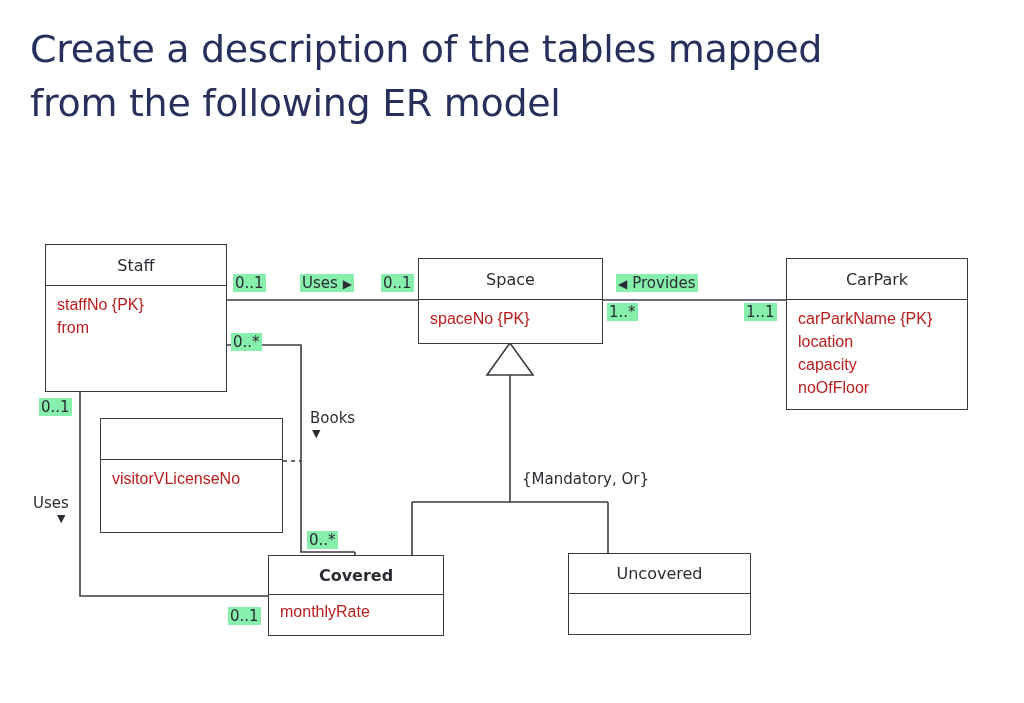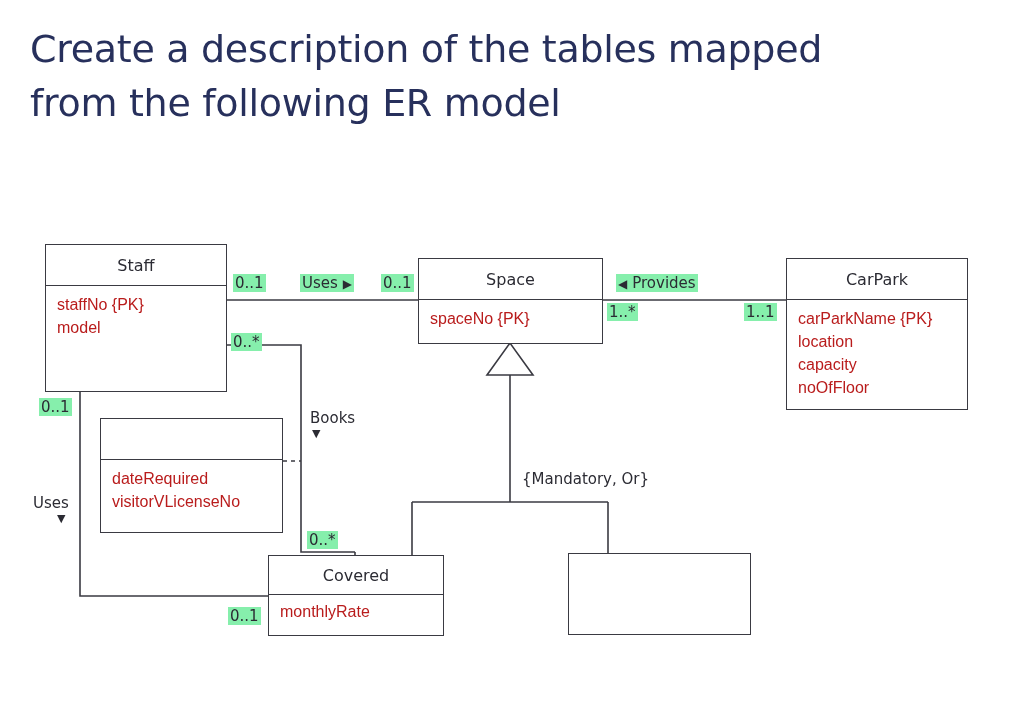--- a/index.html
+++ b/index.html
@@ -87,21 +87,21 @@
 
   #box-carpark    { left: 786px; top: 258px; width: 182px; height: 152px; }
   #box-carpark .uml-title { height: 41px; }
   #box-carpark .uml-attrs { height: 109px; }
 
   #box-books      { left: 100px; top: 418px; width: 183px; height: 115px; }
   #box-books  .uml-title { height: 41px; }
   #box-books  .uml-attrs { height: 72px; }
 
   #box-covered    { left: 268px; top: 555px; width: 176px; height: 81px; }
-  #box-covered .uml-title { height: 39px; }
+  #box-covered .uml-title { height: 39px; font-weight: bold; }
   #box-covered .uml-attrs { height: 40px; padding-top: 5px; }
 
   #box-uncovered  { left: 568px; top: 553px; width: 183px; height: 82px; }
   #box-uncovered .uml-title { height: 40px; }
   #box-uncovered .uml-attrs { height: 40px; }
 
   
   .dlabel {
     position: absolute;
     color: #2b2b33;
@@ -145,21 +145,21 @@
         <line x1="608" y1="502" x2="608" y2="553"></line>
 
         <polygon points="510,343 487,375 533,375" fill="#ffffff"></polygon>
       </g>
     </svg>
 
     <div class="uml-box" id="box-staff">
       <div class="uml-title">Staff</div>
       <div class="uml-attrs">
         <div>staffNo {PK}</div>
-        <div>model</div>
+        <div>from</div>
       </div>
     </div>
 
     <div class="uml-box" id="box-carpark">
       <div class="uml-title">CarPark</div>
       <div class="uml-attrs">
         <div>carParkName {PK}</div>
         <div>location</div>
         <div>capacity</div>
         <div>noOfFloor</div>
@@ -169,33 +169,33 @@
     <div class="uml-box" id="box-space">
       <div class="uml-title">Space</div>
       <div class="uml-attrs">
         <div>spaceNo {PK}</div>
       </div>
     </div>
 
     <div class="uml-box" id="box-books">
       <div class="uml-title"></div>
       <div class="uml-attrs">
-        <div>dateRequired</div>
         <div>visitorVLicenseNo</div>
       </div>
     </div>
 
     <div class="uml-box" id="box-covered">
       <div class="uml-title">Covered</div>
       <div class="uml-attrs">
         <div>monthlyRate</div>
       </div>
     </div>
 
     <div class="uml-box" id="box-uncovered">
+      <div class="uml-title">Uncovered</div>
       <div class="uml-attrs"></div>
     </div>
 
     <div class="dlabel" style="left:233px; top:274px;">0..1</div>
 
     <div class="dlabel" style="left:300px; top:274px;"><span>Uses</span><span style="font-size:12px; margin-left:5px;">▶</span></div>
 
     <div class="dlabel" style="left:381px; top:274px;">0..1</div>
 
     <div class="dlabel" style="left:616px; top:274px;"><span style="font-size:12px; margin-right:5px;">◀</span><span>Provides</span></div>

